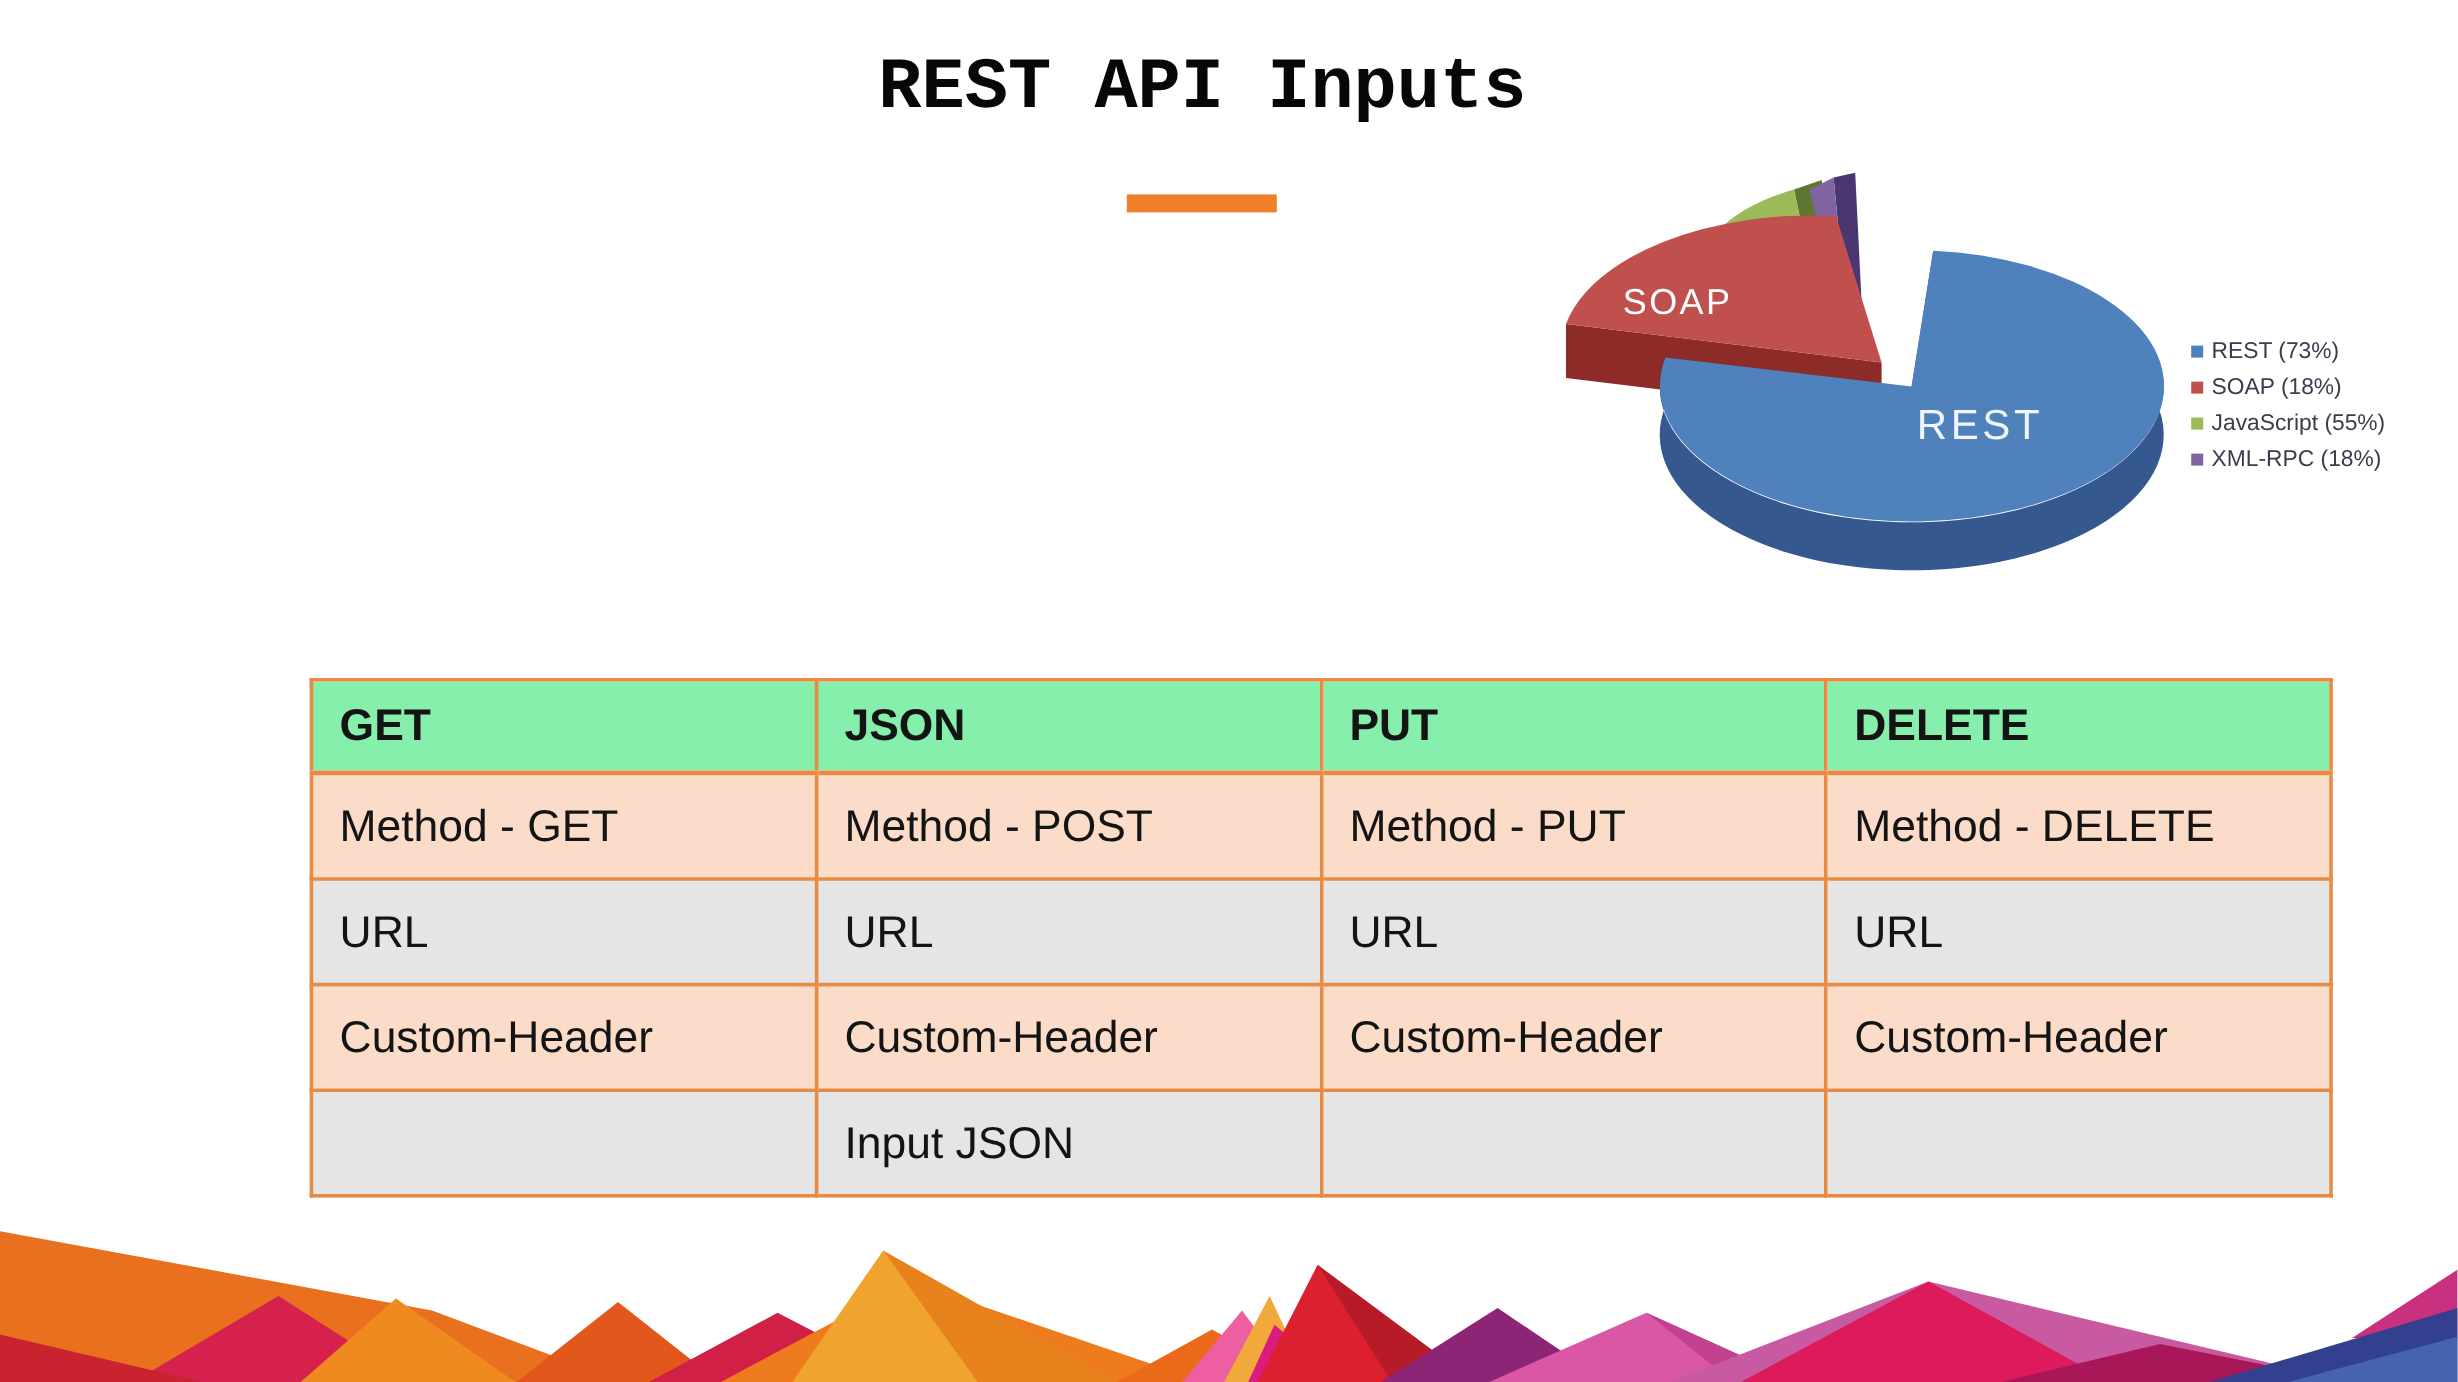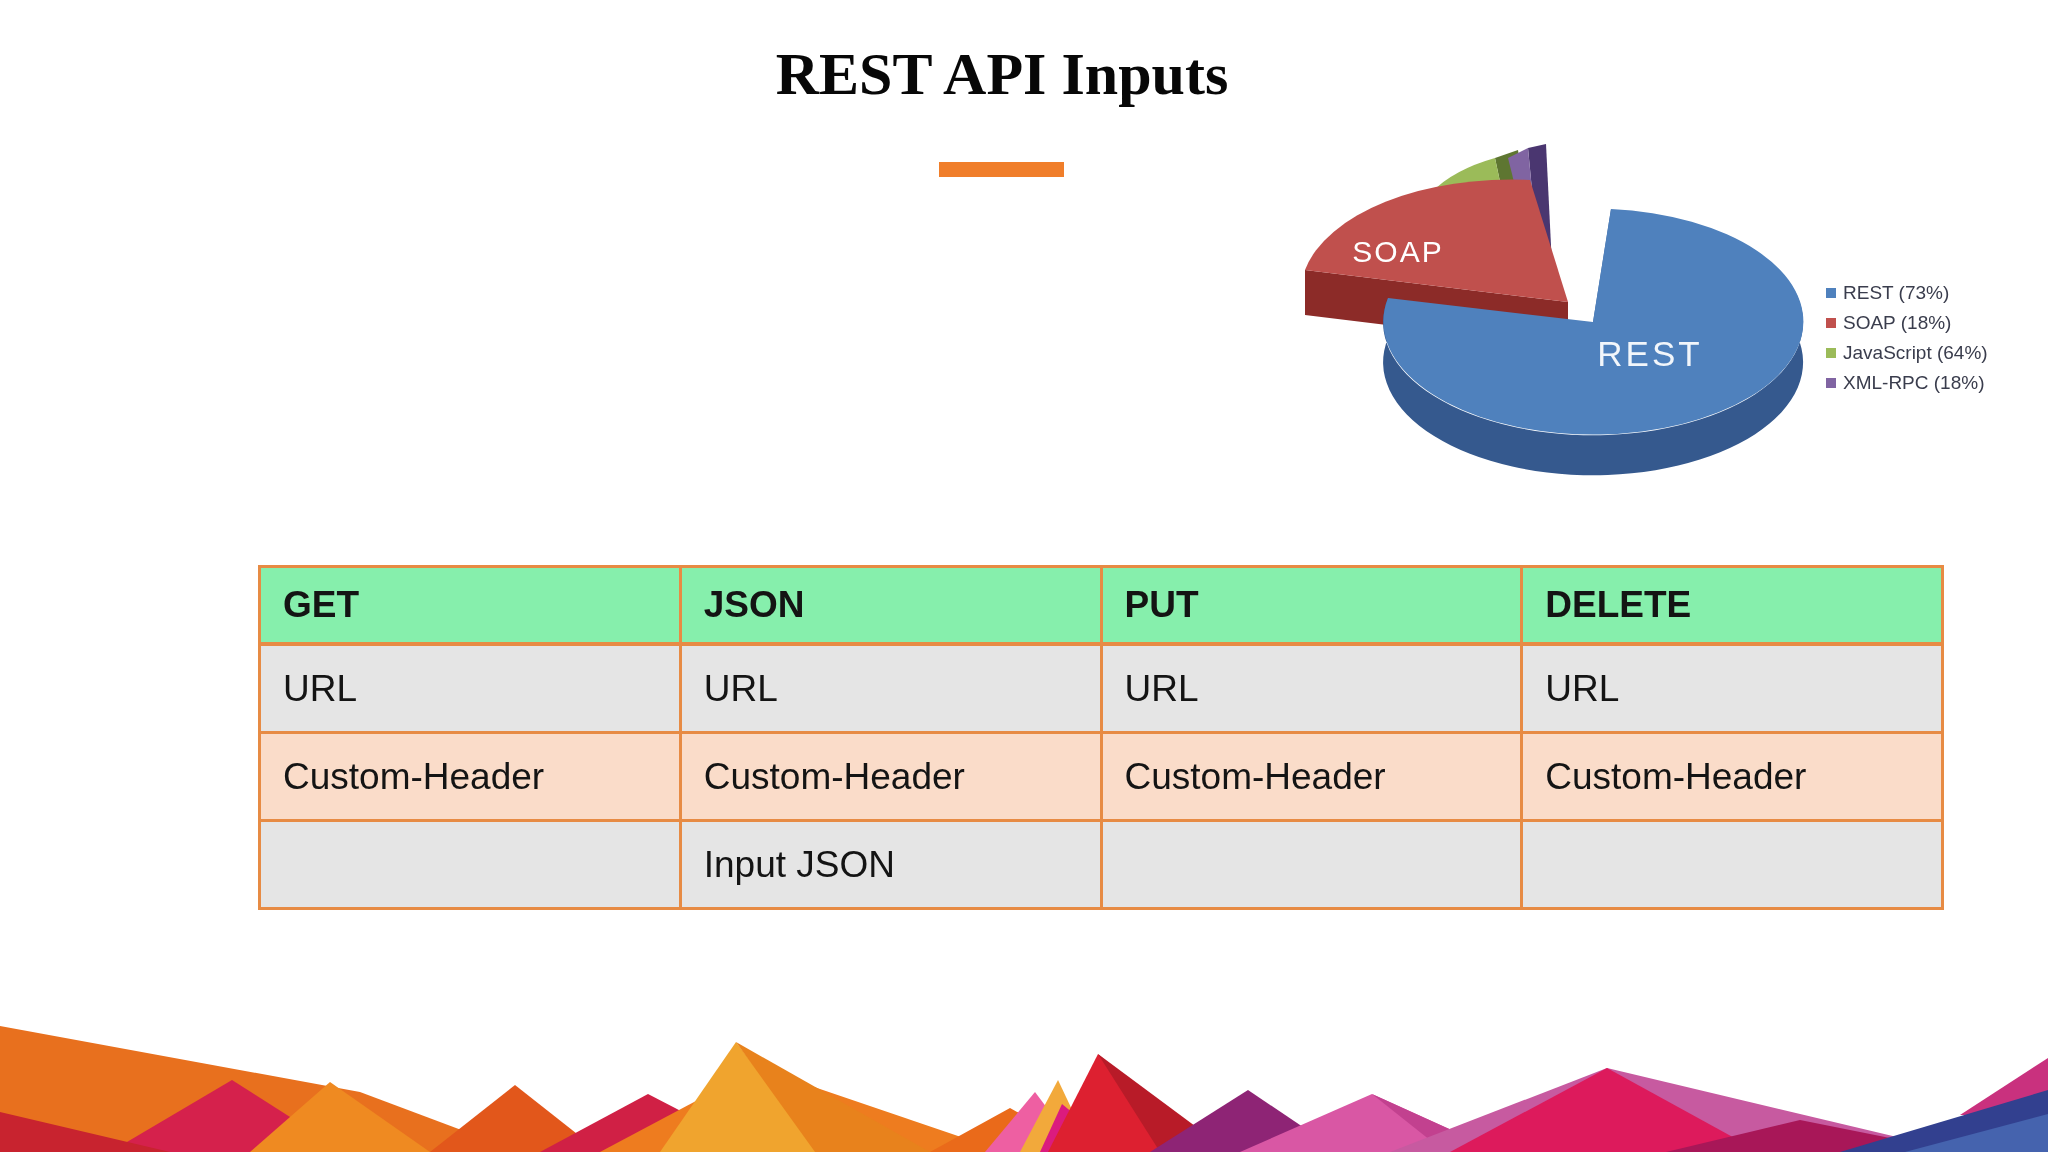--- a/index.html
+++ b/index.html
@@ -5,21 +5,21 @@
   html,body{margin:0;padding:0;}
   body{
     width:2048px;height:1152px;position:relative;overflow:hidden;
     background:#ffffff;
     font-family:"Liberation Sans","DejaVu Sans",sans-serif;
   }
   
   .title-wrap{position:absolute;left:0;top:40px;width:2004px;text-align:center;}
   .slide-title{
     font-size:60px;font-weight:bold;color:#070707;letter-spacing:0px;
-    font-family:Liberation Serif, serif;
+    font-family:Liberation Mono, monospace;
   }
   .title-bar{position:absolute;left:939px;top:162px;width:125px;height:15px;background:#F07E2A;}
   
   .pie-wrap{position:absolute;left:1260px;top:140px;width:740px;height:370px;}
   .pie-svg{position:absolute;left:0;top:0;}
   .legend{position:absolute;left:566px;top:138px;width:170px;}
   .legend-item{display:flex;align-items:center;height:30px;}
   .legend-swatch{width:10px;height:10px;margin-right:7px;flex:0 0 auto;}
   .legend-label{font-size:19px;color:#3a3d4d;white-space:nowrap;}
   
@@ -72,39 +72,45 @@
     <div class="legend-item">
       <span class="legend-swatch" style="background-color: rgb(79, 129, 189);"></span>
       <span class="legend-label">REST (73%)</span>
     </div>
     <div class="legend-item">
       <span class="legend-swatch" style="background-color: rgb(192, 80, 77);"></span>
       <span class="legend-label">SOAP (18%)</span>
     </div>
     <div class="legend-item">
       <span class="legend-swatch" style="background-color: rgb(155, 187, 89);"></span>
-      <span class="legend-label">JavaScript (64%)</span>
+      <span class="legend-label">JavaScript (55%)</span>
     </div>
     <div class="legend-item">
       <span class="legend-swatch" style="background-color: rgb(128, 100, 162);"></span>
       <span class="legend-label">XML-RPC (18%)</span>
     </div>
   </div>
 </div>
 
 <table class="api-table">
   <thead>
     <tr>
       <th>GET</th>
       <th>JSON</th>
       <th>PUT</th>
       <th>DELETE</th>
     </tr>
   </thead>
   <tbody>
+    <tr class="row-odd">
+      <td>Method - GET</td>
+      <td>Method - POST</td>
+      <td>Method - PUT</td>
+      <td>Method - DELETE</td>
+    </tr>
     <tr class="row-even">
       <td>URL</td>
       <td>URL</td>
       <td>URL</td>
       <td>URL</td>
     </tr>
     <tr class="row-odd">
       <td>Custom-Header</td>
       <td>Custom-Header</td>
       <td>Custom-Header</td>

